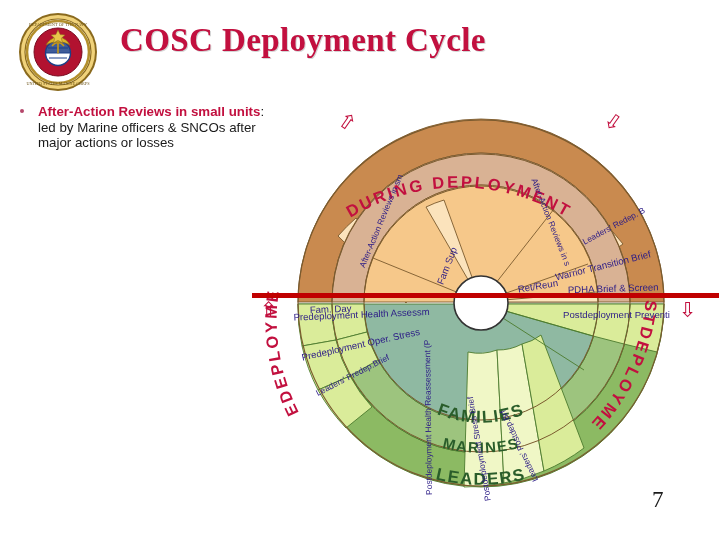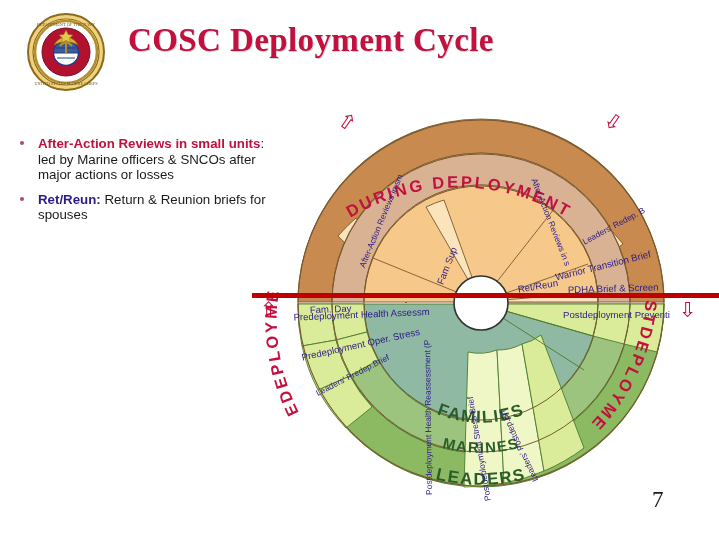--- a/index.html
+++ b/index.html
@@ -1,31 +1,31 @@
 <!DOCTYPE html>
 <html><head>
 <meta charset="utf-8">
 <style>
   html,body{margin:0;padding:0;}
   body{
     width:719px;height:539px;background:#ffffff;overflow:hidden;position:relative;
     font-family:"Liberation Sans", sans-serif;
   }
   
-  #header{position:absolute;left:8px;top:0;width:593px;height:96px;}
+  #header{position:absolute;left:0;top:0;width:593px;height:96px;}
   #seal{position:absolute;left:18px;top:12px;width:80px;height:80px;}
   #title{
     position:absolute;left:120px;top:22px;
     font-family:"Liberation Serif", serif;
     font-weight:bold;font-size:33px;color:#c2103f;
     letter-spacing:.4px;white-space:nowrap;
     text-shadow:1px 1px 0 rgba(160,160,160,.45);
   }
   
-  #bullets{position:absolute;left:4px;top:104px;width:262px;margin-top:32px;}
+  #bullets{position:absolute;left:4px;top:104px;width:262px;}
   .blt{position:relative;padding-left:34px;margin-bottom:9px;
        font-size:13.3px;line-height:15.6px;color:#1a1a1a;}
   .blt .dot{position:absolute;left:16px;top:5px;width:4px;height:4px;
        border-radius:50%;background:#b5476b;}
   .blt b{font-weight:bold;}
   .blt.c-red b{color:#c2103f;}
   .blt.c-blue b{color:#2b1b86;}
   
   #wheel{position:absolute;left:236px;top:78px;width:483px;height:455px;}
   #wheel svg{display:block;}
@@ -69,24 +69,20 @@
 
 <div id="bullets">
 
   <div class="blt c-red">
     <span class="dot"></span>
     <b>After-Action Reviews in small units</b><span>: led by Marine officers &amp; SNCOs after major actions or losses</span>
   </div>
 
 
 
-  <div class="blt c-blue">
-    <span class="dot"></span>
-    <b>Ret/Reun:</b><span> Return &amp; Reunion briefs for spouses</span>
-  </div>
 
 
 </div>
 
 <div id="wheel">
 <svg viewBox="0 0 483 455" width="483" height="455">
   <defs>
 
     <path id="p-during" d="M 36 224 A 210 210 0 0 1 410 224" fill="none"></path>
     <path id="p-pre" d="M 66 340 A 202 202 0 0 1 44 206" fill="none"></path>

